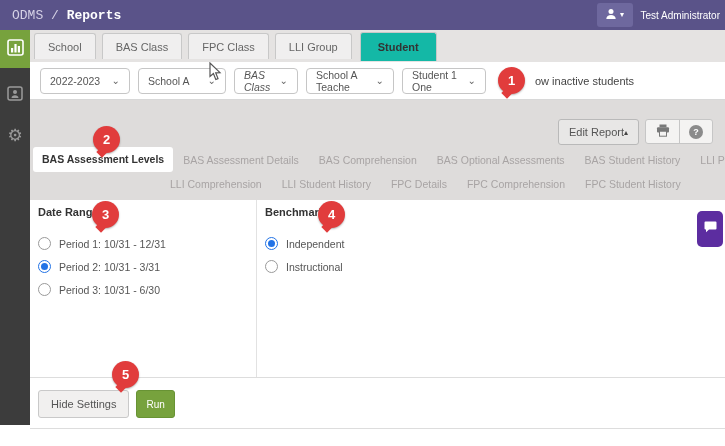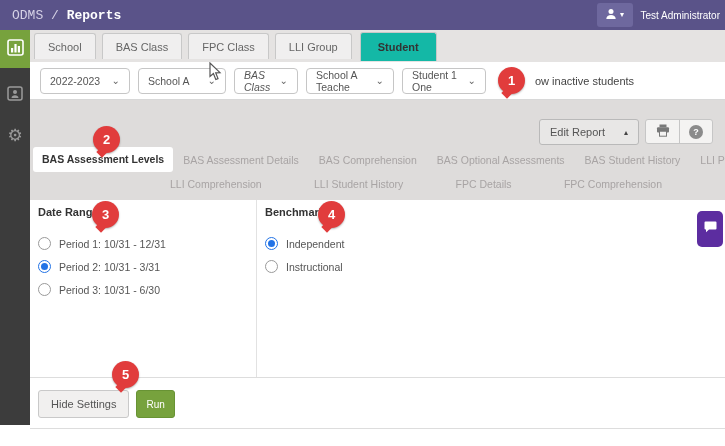--- a/index.html
+++ b/index.html
@@ -39,21 +39,21 @@
               font-size:10.5px; color:#555; cursor:pointer; }
   .dropdown .chev { font-size:10px; color:#666; margin-left:6px; }
   .dropdown.italic .value { font-style:italic; }
   .dd-w1{width:90px;} .dd-w2{width:88px;} .dd-w3{width:64px;} .dd-w4{width:88px;} .dd-w5{width:84px;}
   .inactive-label { font-size:11px; color:#444; margin-left:2px; }
 
   
   .gray-zone { position:absolute; left:30px; top:100px; width:695px; height:100px; background:#dedcdb; }
   .edit-row { position:absolute; top:19px; right:12px; display:flex; align-items:flex-start; gap:6px; }
   .edit-report-btn { height:26px; background:#e8e7e6; border:1px solid #b9b9b9; border-radius:3px;
-                     padding:0 10px; font-size:11px; color:#555; display:flex; align-items:center; gap:19px; cursor:pointer; }
+                     padding:0 10px; font-size:11px; color:#555; display:flex; align-items:center; gap:0; cursor:pointer; }
   .edit-report-btn .caret { font-size:8px; color:#444; }
   .icon-group { display:flex; border:1px solid #c6c6c6; border-radius:3px; overflow:hidden; height:25px; background:#f4f3f2; }
   .icon-btn { width:33px; display:flex; align-items:center; justify-content:center; cursor:pointer; }
   .icon-btn + .icon-btn { border-left:1px solid #c6c6c6; }
   .help-circle { width:14px; height:14px; border-radius:50%; background:#8b8b8b; color:#fff;
                  font-size:9px; font-weight:bold; display:flex; align-items:center; justify-content:center; }
 
   .report-tabs-1 { position:absolute; left:3px; top:47px; right:3px; height:25px;
                    display:flex; align-items:center; justify-content:space-between; }
   .report-tabs-2 { position:absolute; left:130px; top:72px; right:53px; height:24px;
@@ -221,20 +221,21 @@
       <div class="rtab"><span>BAS Comprehension</span></div>
       <div class="rtab"><span>BAS Optional Assessments</span></div>
       <div class="rtab"><span>BAS Student History</span></div>
       <div class="rtab"><span>LLI Progress Monitoring</span></div>
     </div>
     <div class="report-tabs-2">
       <div class="rtab"><span>LLI Comprehension</span></div>
       <div class="rtab"><span>LLI Student History</span></div>
       <div class="rtab"><span>FPC Details</span></div>
       <div class="rtab"><span>FPC Comprehension</span></div>
+      <div class="rtab"><span>FPC Student History</span></div>
     </div>
 
     <div class="balloon abs b2">
         <span>2</span>
       </div>
   </div>
 
   <div class="content">
     <div class="panels">
       <div class="panel-left">

